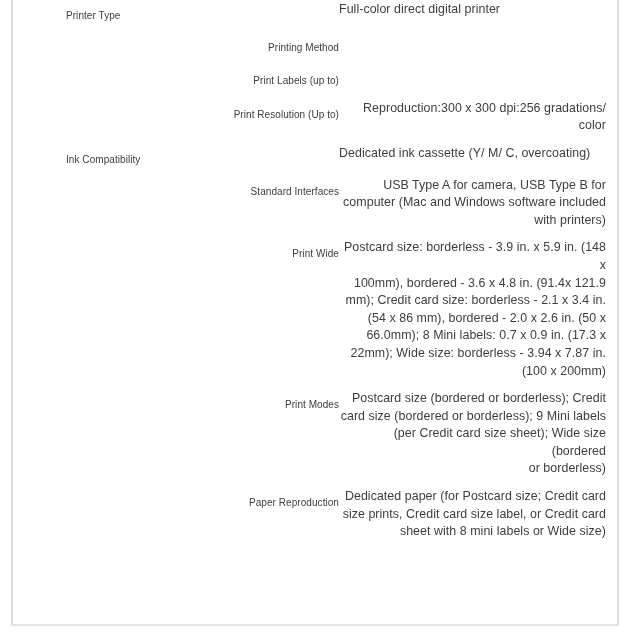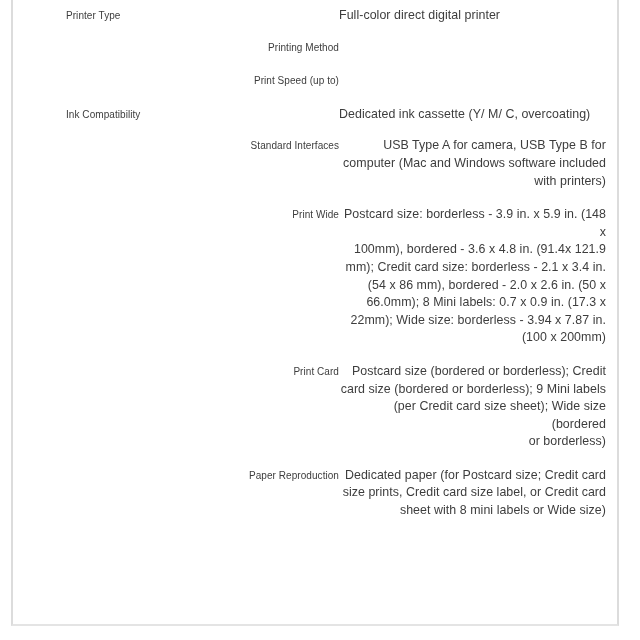--- a/index.html
+++ b/index.html
@@ -54,21 +54,21 @@
     box-sizing: border-box;
   }
 
   .spec-value {
     flex: 1 1 auto;
     width: 267px;
     font-size: 12.4px;
     line-height: 17.6px;
     color: #3d3d3d;
     letter-spacing: 0.06px;
-    padding-top: 7px;
+    padding-top: 1px;
     padding-bottom: 7px;
     box-sizing: border-box;
     white-space: pre-line;
   }
 
   
   .spec-row.tall .spec-label,
   .spec-row.tall .spec-value {
     padding-bottom: 9px;
     text-align: right;
@@ -81,21 +81,26 @@
 
 <div id="spec-table">
     <div class="spec-row">
       <div class="spec-label">Printer Type</div>
       <div class="spec-value">Full-color direct digital printer</div>
     </div>
     <div class="spec-row tall">
       <div class="spec-label">Printing Method</div>
     </div>
     <div class="spec-row tall">
-      <div class="spec-label">Print Speed (up to)</div>
+      <div class="spec-label">Print Labels (up to)</div>
+    </div>
+    <div class="spec-row tall">
+      <div class="spec-label">Print Resolution (Up to)</div>
+      <div class="spec-value">Reproduction:300 x 300 dpi:256 gradations/
+color</div>
     </div>
     <div class="spec-row">
       <div class="spec-label">Ink Compatibility</div>
       <div class="spec-value">Dedicated ink cassette (Y/ M/ C, overcoating)</div>
     </div>
     <div class="spec-row tall">
       <div class="spec-label">Standard Interfaces</div>
       <div class="spec-value">USB Type A for camera, USB Type B for
 computer (Mac and Windows software included
 with printers)</div>
@@ -104,21 +109,21 @@
       <div class="spec-label">Print Wide</div>
       <div class="spec-value">Postcard size: borderless - 3.9 in. x 5.9 in. (148 x
 100mm), bordered - 3.6 x 4.8 in. (91.4x 121.9
 mm); Credit card size: borderless - 2.1 x 3.4 in.
 (54 x 86 mm), bordered - 2.0 x 2.6 in. (50 x
 66.0mm); 8 Mini labels: 0.7 x 0.9 in. (17.3 x
 22mm); Wide size: borderless - 3.94 x 7.87 in.
 (100 x 200mm)</div>
     </div>
     <div class="spec-row tall">
-      <div class="spec-label">Print Card</div>
+      <div class="spec-label">Print Modes</div>
       <div class="spec-value">Postcard size (bordered or borderless); Credit
 card size (bordered or borderless); 9 Mini labels
 (per Credit card size sheet); Wide size (bordered
 or borderless)</div>
     </div>
     <div class="spec-row tall">
       <div class="spec-label">Paper Reproduction</div>
       <div class="spec-value">Dedicated paper (for Postcard size; Credit card
 size prints, Credit card size label, or Credit card
 sheet with 8 mini labels or Wide size)</div>

